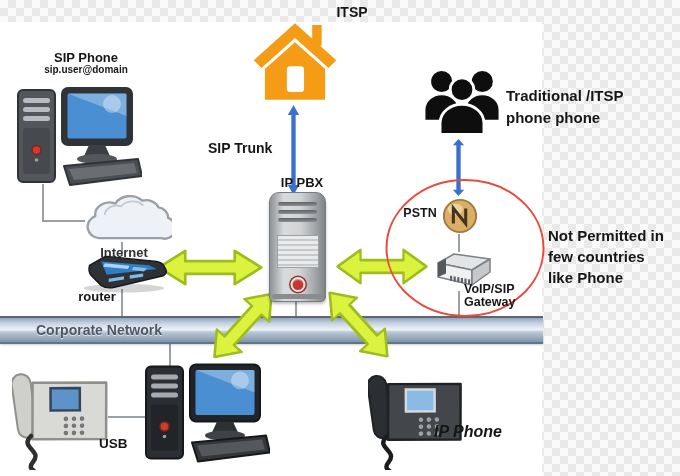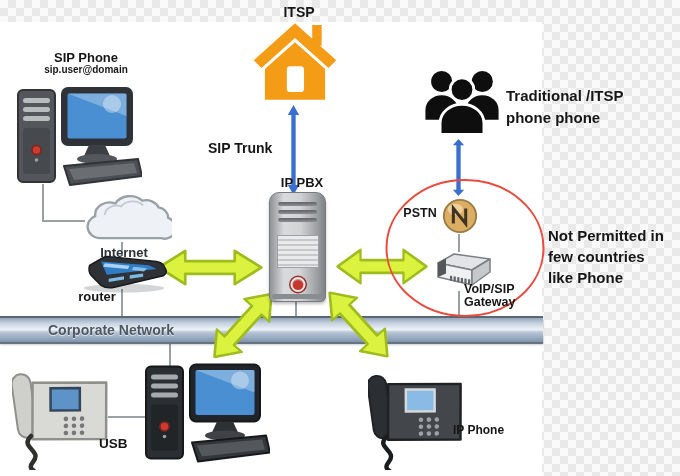--- a/index.html
+++ b/index.html
@@ -29,21 +29,21 @@
   .server-panel{position:absolute;top:42px;left:13%;width:72%;height:31px;border:1px solid #9ea1a4;
     background:repeating-linear-gradient(180deg,#e9eaeb 0px,#e9eaeb 3px,#c6c8ca 3px,#c6c8ca 5px);}
   .server-btn{position:absolute;top:84px;left:50%;transform:translateX(-50%);width:11px;height:11px;border-radius:50%;
     background:#c5362c;border:2px solid #e8e9ea;box-shadow:0 0 0 1.5px #963028, inset 0 1px 1px rgba(255,255,255,.5);}
   .server-dot{position:absolute;top:101px;left:50%;transform:translateX(-50%);width:4px;height:4px;border-radius:50%;background:#6e7control;background:#6e7276;}
   
   .corp-bar{position:absolute;left:0;top:316px;width:543px;height:28px;box-sizing:border-box;
     border-top:2px solid #5d6773;border-bottom:2px solid #667381;
     background:linear-gradient(180deg,#93a5ba 0%,#c6d2e0 22%,#edf2f7 48%,#b7c5d6 60%,#7f95ad 100%);
     box-shadow:0 1px 2px rgba(0,0,0,.2);}
-  .corp-bar span{display:block;padding-left:48px;font-size:14px;font-weight:700;color:#4d5762;line-height:24px;
+  .corp-bar span{display:block;padding-left:36px;font-size:14px;font-weight:700;color:#4d5762;line-height:24px;
     text-shadow:0 1px 1px rgba(255,255,255,.75);}
   .yarrow,.barrow{position:absolute;}
   svg{display:block;}
 </style>
 </head>
 <body>
 
 <div class="stage">
   <div class="slide"></div>
 
@@ -222,30 +222,30 @@
           <circle cx="66" cy="82.5" r="2.3"></circle>
       </g>
     </g>
     <path d="M18,84 c-12,12 12,14 2,26 c-9,11 13,9 6,20" fill="none" stroke="#1a1c1e" stroke-width="4.5" stroke-linecap="round"></path>
   </svg>
 
   <svg class="abs" style="left:384px;top:178px;" width="162" height="140" viewBox="0 0 162 140">
     <ellipse cx="81" cy="70" rx="78.5" ry="68" fill="none" stroke="#EA4A3E" stroke-width="2"></ellipse>
   </svg>
 
-  <div class="lbl ctr" style="left:262px;top:5px;width:74px;font-size:14px;">ITSP</div>
+  <div class="lbl ctr" style="left:272px;top:5px;width:74px;font-size:14px;padding-left:43px;">ITSP</div>
   <div class="lbl ctr" style="left:11px;top:51px;width:150px;font-size:13px;">SIP Phone</div>
   <div class="lbl ctr" style="left:11px;top:65px;width:150px;font-size:10px;">sip.user@domain</div>
   <div class="lbl" style="left:208px;top:141px;font-size:14px;">SIP Trunk</div>
   <div class="lbl ctr" style="left:272px;top:176px;width:60px;font-size:13px;">IP PBX</div>
   <div class="lbl ctr" style="left:71px;top:290px;width:52px;font-size:13px;">router</div>
   <div class="lbl ctr" style="left:401px;top:207px;width:38px;font-size:12.5px;">PSTN</div>
   <div class="lbl" style="left:506px;top:88px;font-size:15px;">Traditional /ITSP</div>
   <div class="lbl" style="left:506px;top:110px;font-size:15px;">phone phone</div>
   <div class="lbl" style="left:464px;top:283px;font-size:12.5px;">VoIP/SIP</div>
   <div class="lbl" style="left:464px;top:296px;font-size:12.5px;">Gateway</div>
   <div class="lbl" style="left:99px;top:437px;font-size:13.5px;">USB</div>
   <div class="lbl" style="left:99px;top:451px;font-size:13.5px;margin-top:44px;">Phone</div>
-  <div class="lbl" style="left:453px;top:424px;font-size:12px;">IP Phone</div>
+  <div class="lbl" style="left:434px;top:424px;font-size:16px;font-style:italic;">IP Phone</div>
   <div class="lbl" style="left:548px;top:228px;font-size:15px;">Not Permitted in</div>
   <div class="lbl" style="left:548px;top:249px;font-size:15px;">few countries</div>
   <div class="lbl" style="left:548px;top:270px;font-size:15px;">like Phone</div>
 </div>
 
 </body></html>

